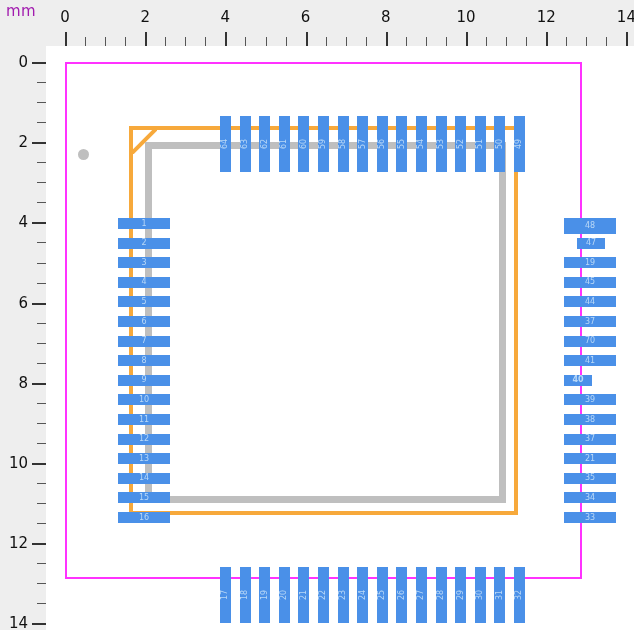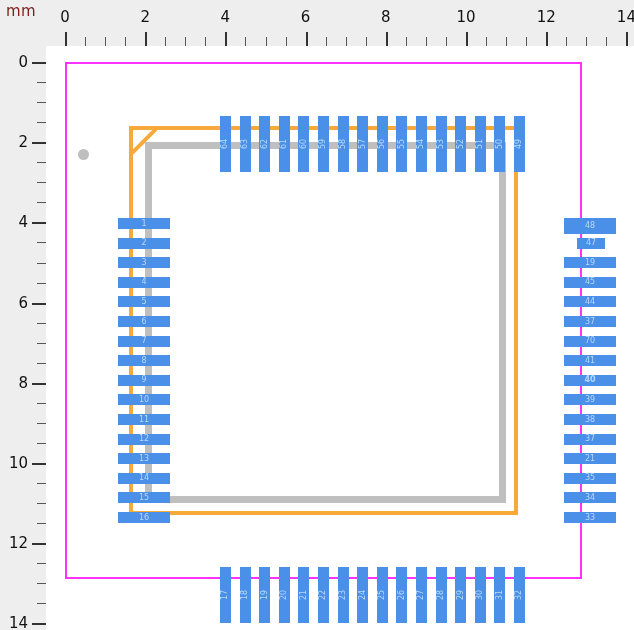--- a/index.html
+++ b/index.html
@@ -20,21 +20,21 @@
   .ruler-top{
     position:absolute;left:46px;top:0;width:588px;height:46px;
     background:#eeeeee;
   }
   .ruler-left{
     position:absolute;left:0;top:46px;width:46px;height:584px;
     background:#eeeeee;
   }
   .unit-label{
     position:absolute;left:6px;top:2px;
-    font-size:15px;color:#7f1d1d;letter-spacing:.5px;text-align:right;
+    font-size:15px;color:#a21caf;letter-spacing:.5px;text-align:right;
   }
   .canvas{
     position:absolute;left:46px;top:46px;width:588px;height:584px;
     background:#ffffff;overflow:hidden;
   }
 
   
   .tick{position:absolute;background:#555555;}
   .tick.v{width:1px;}
   .tick.h{height:1px;}
@@ -271,21 +271,21 @@
         </div>
         <div class="pad" style="left: 518px; top: 270px; width: 52px; height: 11px;">
           <span class="pad-num">37</span>
         </div>
         <div class="pad" style="left: 518px; top: 289.6px; width: 52px; height: 11px;">
           <span class="pad-num">70</span>
         </div>
         <div class="pad" style="left: 518px; top: 309.2px; width: 52px; height: 11px;">
           <span class="pad-num">41</span>
         </div>
-        <div class="pad" style="left: 518px; top: 328.8px; width: 52px; height: 11px; font-weight: bold;">
+        <div class="pad" style="left: 518px; top: 328.8px; width: 28px; height: 11px; font-weight: bold;">
           <span class="pad-num">40</span>
         </div>
         <div class="pad" style="left: 518px; top: 348.4px; width: 52px; height: 11px;">
           <span class="pad-num">39</span>
         </div>
         <div class="pad" style="left: 518px; top: 368px; width: 52px; height: 11px;">
           <span class="pad-num">38</span>
         </div>
         <div class="pad" style="left: 518px; top: 387.6px; width: 52px; height: 11px;">
           <span class="pad-num">37</span>

